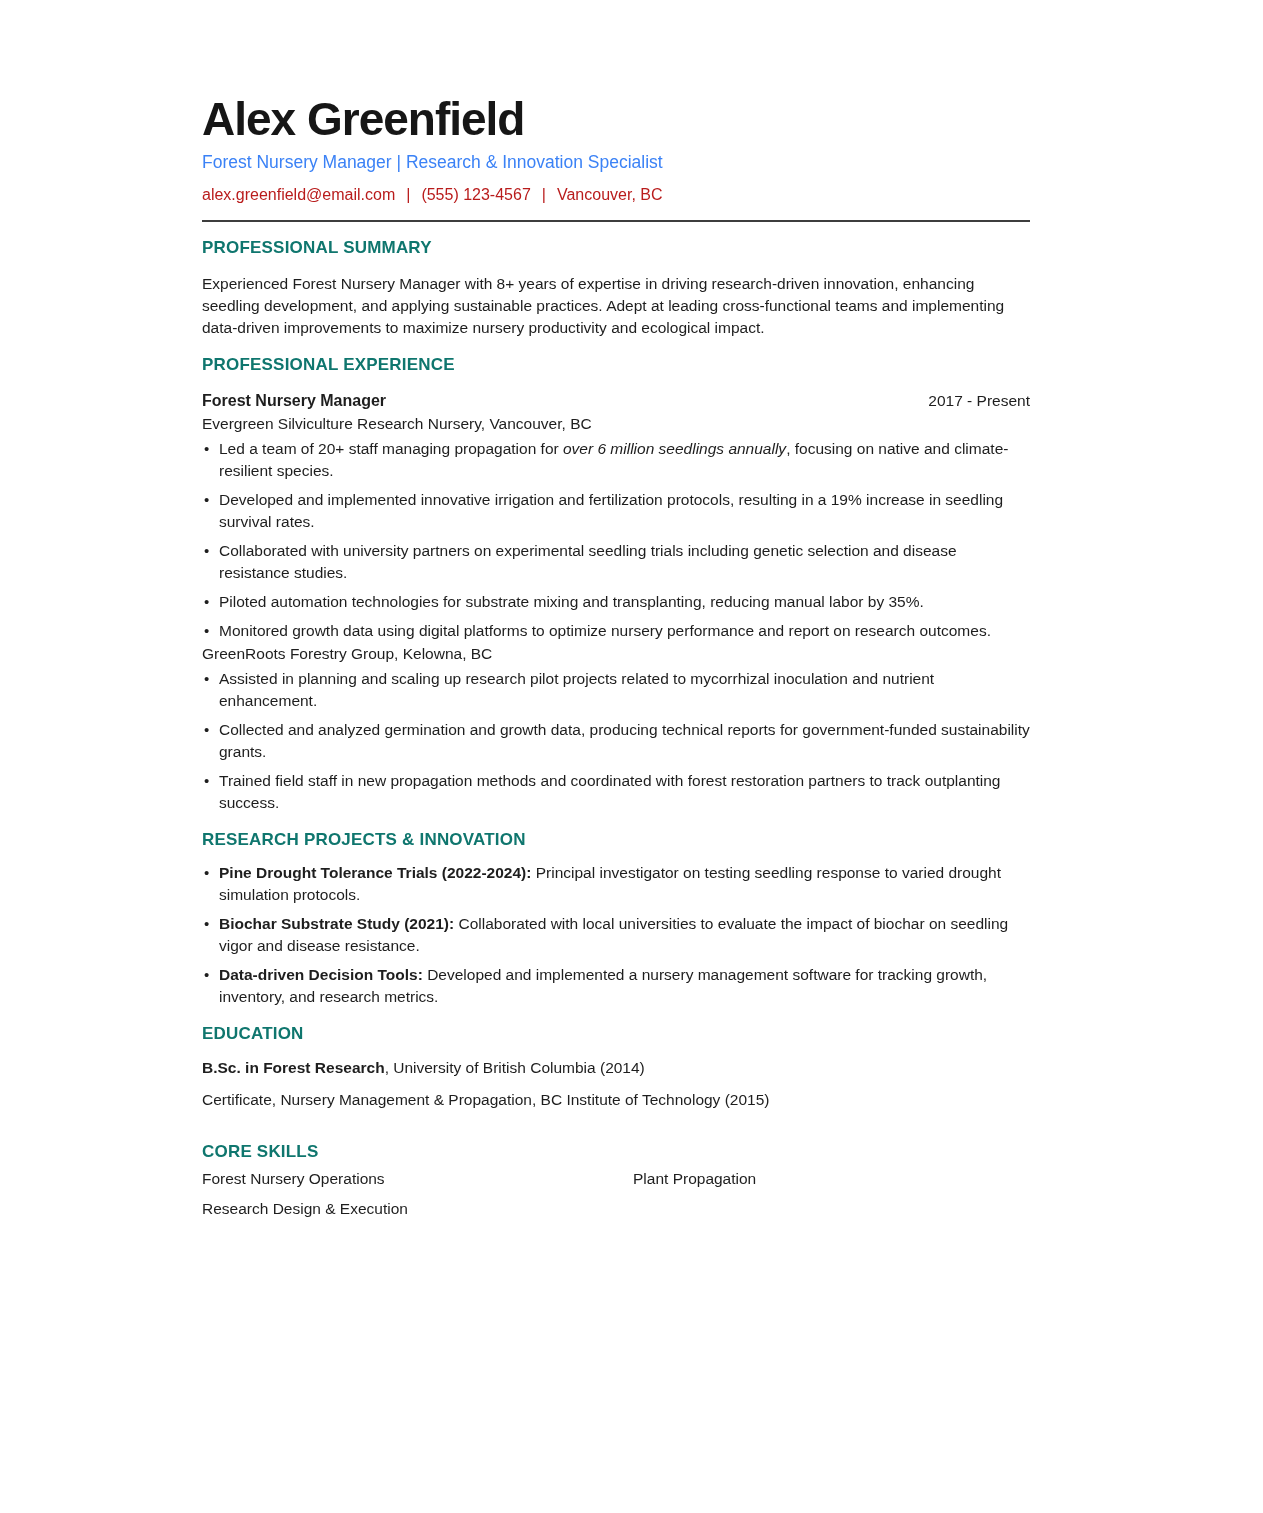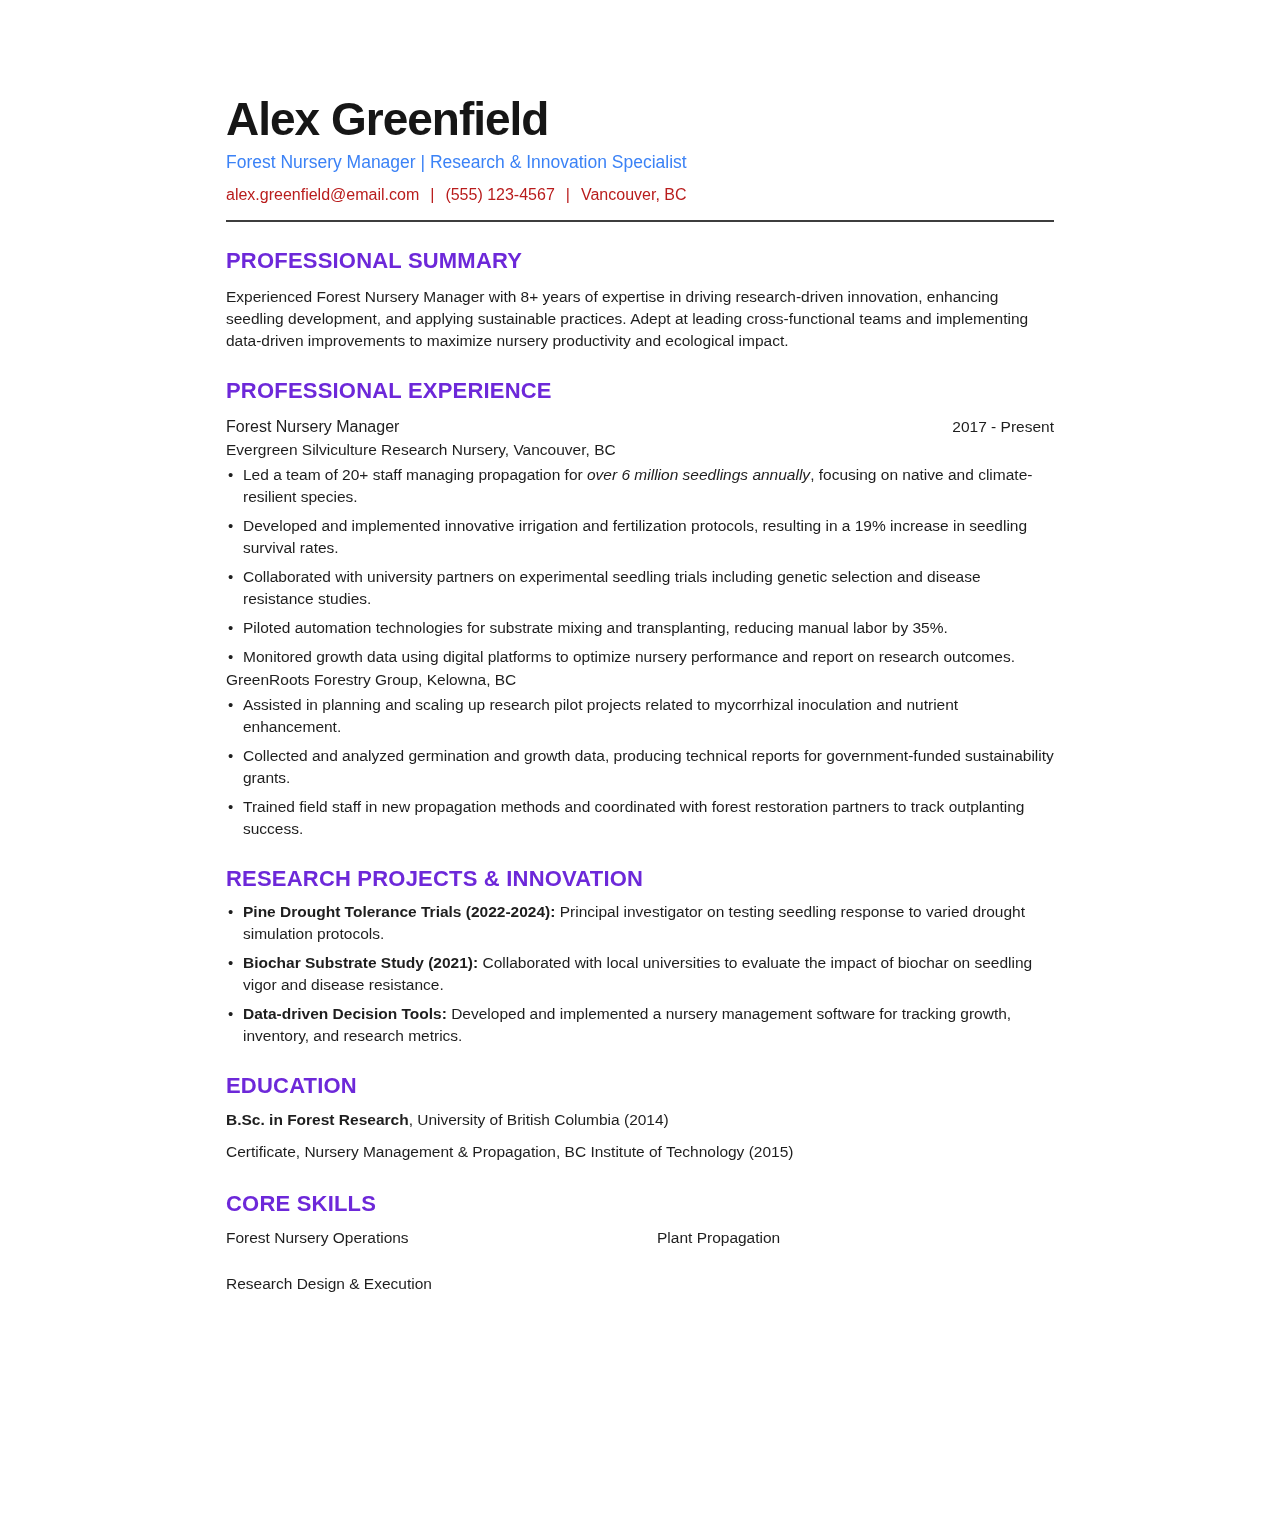--- a/index.html
+++ b/index.html
@@ -10,21 +10,21 @@
   body {
     width: 1263px;
     height: 1513px;
     position: relative;
     font-family: "Liberation Sans", "DejaVu Sans", sans-serif;
     color: #1e1e1e;
     overflow: hidden;
   }
   .content {
     position: absolute;
-    left: 226px;
+    left: 202px;
     top: 0;
     width: 828px;
     height: 1303px;
     overflow: hidden;
   }
   h1.name {
     font-size: 46px;
     line-height: 54px;
     font-weight: 700;
     letter-spacing: -1px;
@@ -43,42 +43,42 @@
     margin: 10px 0 0 0;
     color: #b91c1c;
   }
   .sep { margin: 0 11px; }
   hr.rule {
     border: none;
     border-top: 2px solid #3d3d3d;
     margin: 14px 0 0 0;
   }
   h2.section {
-    font-size: 22px;
+    font-size: 17px;
     line-height: 24px;
     font-weight: 700;
     letter-spacing: 0.2px;
-    color: #6d28d9;
-    margin: 27px 0 0 0;
+    color: #0f766e;
+    margin: 14px 0 0 0;
   }
   h2.section.skills-h { margin-top: 29px; }
   p.summary-text {
     font-size: 15.5px;
     line-height: 22px;
     margin: 13px 0 0 0;
   }
   .job-head {
     display: flex;
     justify-content: space-between;
     align-items: baseline;
     margin: 13px 0 0 0;
   }
   .job-title {
     font-size: 16px;
-    font-weight: 400;
+    font-weight: 700;
     line-height: 22px;
     margin: 0;
   }
   .job-dates {
     font-size: 15.5px;
     line-height: 22px;
     white-space: nowrap;
   }
   p.company {
     font-size: 15.5px;
@@ -108,22 +108,22 @@
   b { font-weight: 700; }
   p.edu-item {
     font-size: 15.5px;
     line-height: 22px;
     margin: 10px 0 0 0;
   }
   p.edu-item.first { margin-top: 11px; }
   .skills-grid {
     display: grid;
     grid-template-columns: 431px 1fr;
-    row-gap: 24px;
-    margin-top: 11px;
+    row-gap: 8px;
+    margin-top: 4px;
     font-size: 15.5px;
     line-height: 22px;
   }
 </style>
 </head>
 <body>
 
 <div class="content">
 
   <header>

